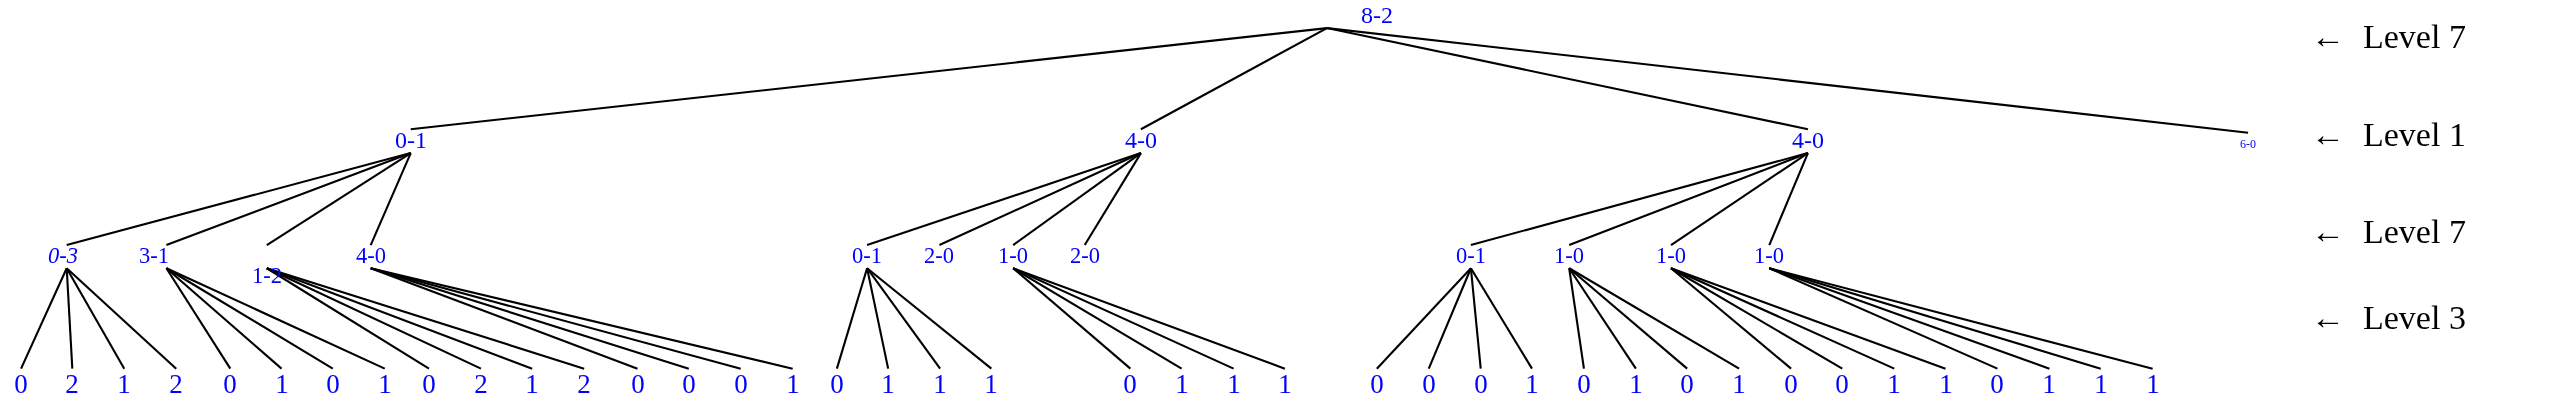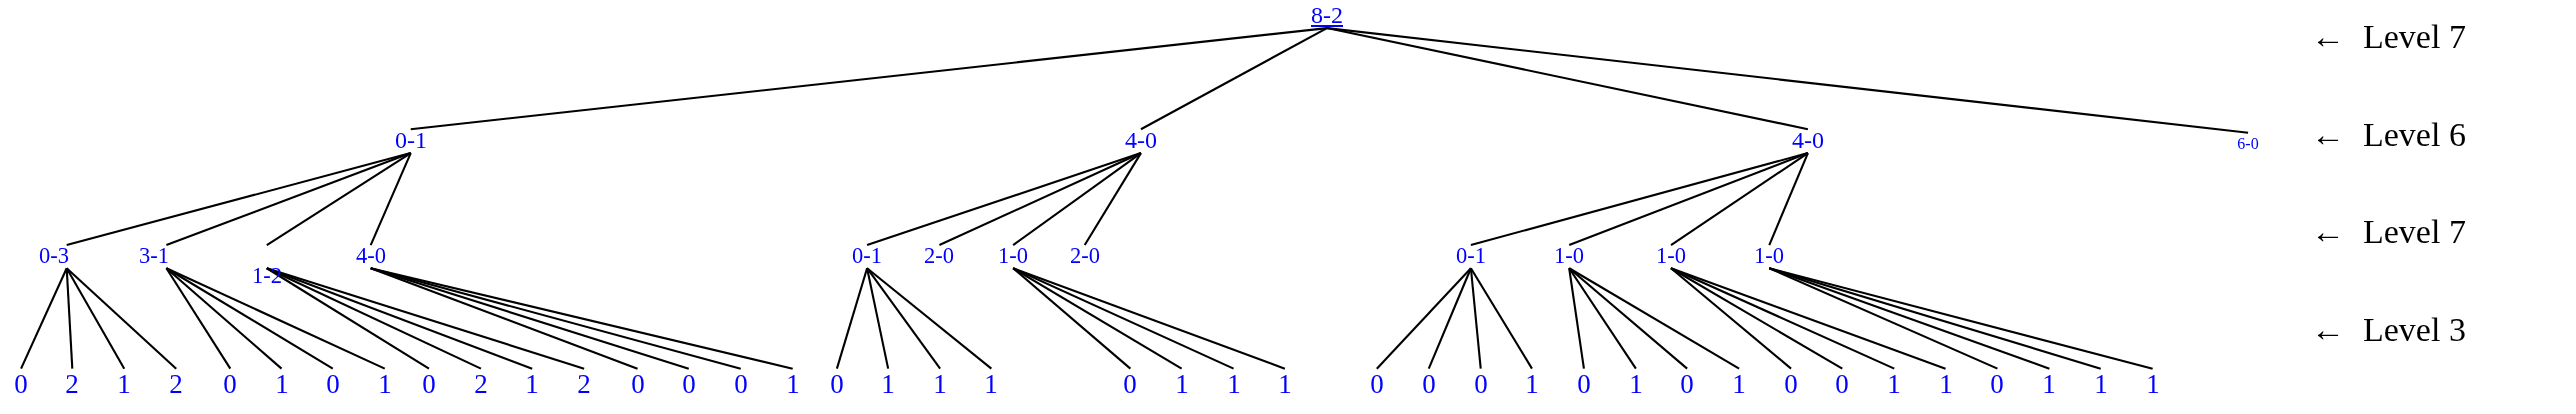--- a/index.html
+++ b/index.html
@@ -28,21 +28,21 @@
   .node {
     position: absolute;
     color: #0000ff;
     font-family: "Liberation Serif", "DejaVu Serif", serif;
     white-space: nowrap;
     transform: translate(-50%, -50%);
     line-height: 1;
   }
   .node.lvl0 { font-size: 24px; }
   .node.lvl1 { font-size: 24px; }
-  .node.lvl1.small { font-size: 16px; }
+  .node.lvl1.small { font-size: 12px; }
   .node.lvl2 { font-size: 22.5px; }
   .node.lvl3 { font-size: 27px; }
   .level-label {
     position: absolute;
     color: #000000;
     font-family: "Liberation Serif", "DejaVu Serif", serif;
     font-size: 34px;
     white-space: nowrap;
     transform: translateY(-50%);
     line-height: 1;
@@ -108,26 +108,26 @@
       <line x1="2380" y1="382" x2="2551" y2="525" stroke="#000000" stroke-width="3"></line>
       <line x1="2380" y1="382" x2="2624" y2="525" stroke="#000000" stroke-width="3"></line>
       <line x1="2380" y1="382" x2="2698" y2="525" stroke="#000000" stroke-width="3"></line>
       <line x1="2380" y1="382" x2="2771" y2="525" stroke="#000000" stroke-width="3"></line>
       <line x1="2520" y1="382" x2="2845" y2="525" stroke="#000000" stroke-width="3"></line>
       <line x1="2520" y1="382" x2="2919" y2="525" stroke="#000000" stroke-width="3"></line>
       <line x1="2520" y1="382" x2="2992" y2="525" stroke="#000000" stroke-width="3"></line>
       <line x1="2520" y1="382" x2="3066" y2="525" stroke="#000000" stroke-width="3"></line>
     </svg>
   <div id="nodes-layer">
-      <div class="node lvl0" style="left: 1327px; top: 15.4px; text-decoration: underline;">8-2</div>
+      <div class="node lvl0" style="left: 1377px; top: 15.4px;">8-2</div>
       <div class="node lvl1" style="left: 411px; top: 140px;">0-1</div>
       <div class="node lvl1" style="left: 1141px; top: 140px;">4-0</div>
       <div class="node lvl1" style="left: 1808px; top: 140px;">4-0</div>
       <div class="node lvl1 small" style="left: 2248px; top: 144px;">6-0</div>
-      <div class="node lvl2" style="left: 54px; top: 256px;">0-3</div>
+      <div class="node lvl2" style="left: 63px; top: 256px; font-style: italic;">0-3</div>
       <div class="node lvl2" style="left: 154px; top: 256px;">3-1</div>
       <div class="node lvl2" style="left: 267px; top: 256px; margin-top: 20px;">1-2</div>
       <div class="node lvl2" style="left: 371px; top: 256px;">4-0</div>
       <div class="node lvl2" style="left: 867px; top: 256px;">0-1</div>
       <div class="node lvl2" style="left: 939px; top: 256px;">2-0</div>
       <div class="node lvl2" style="left: 1013px; top: 256px;">1-0</div>
       <div class="node lvl2" style="left: 1085px; top: 256px;">2-0</div>
       <div class="node lvl2" style="left: 1471px; top: 256px;">0-1</div>
       <div class="node lvl2" style="left: 1569px; top: 256px;">1-0</div>
       <div class="node lvl2" style="left: 1671px; top: 256px;">1-0</div>
@@ -168,18 +168,18 @@
       <div class="node lvl3" style="left: 1842px; top: 384px;">0</div>
       <div class="node lvl3" style="left: 1894px; top: 384px;">1</div>
       <div class="node lvl3" style="left: 1946px; top: 384px;">1</div>
       <div class="node lvl3" style="left: 1997px; top: 384px;">0</div>
       <div class="node lvl3" style="left: 2049px; top: 384px;">1</div>
       <div class="node lvl3" style="left: 2101px; top: 384px;">1</div>
       <div class="node lvl3" style="left: 2153px; top: 384px;">1</div>
     </div>
   <div id="labels-layer">
       <div class="level-label" style="left: 2311px; top: 37px;"><span class="level-arrow">←</span><span>Level 7</span></div>
-      <div class="level-label" style="left: 2311px; top: 135px;"><span class="level-arrow">←</span><span>Level 6</span></div>
+      <div class="level-label" style="left: 2311px; top: 135px;"><span class="level-arrow">←</span><span>Level 1</span></div>
       <div class="level-label" style="left: 2311px; top: 232px;"><span class="level-arrow">←</span><span>Level 7</span></div>
-      <div class="level-label" style="left: 2311px; top: 330px;"><span class="level-arrow">←</span><span>Level 3</span></div>
+      <div class="level-label" style="left: 2311px; top: 318px;"><span class="level-arrow">←</span><span>Level 3</span></div>
     </div>
 </div>
 
 
 </body></html>

